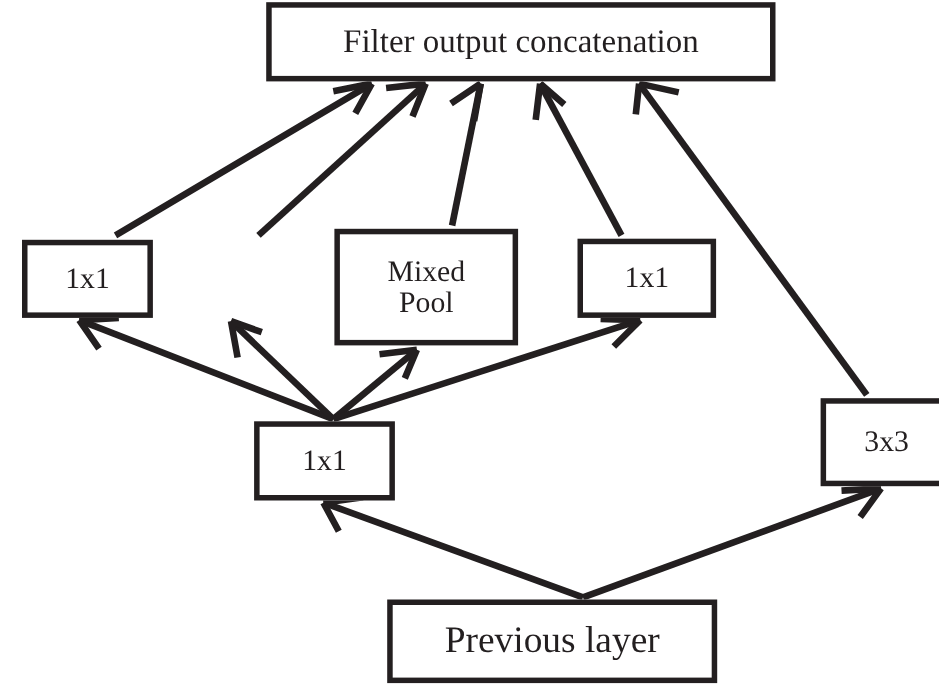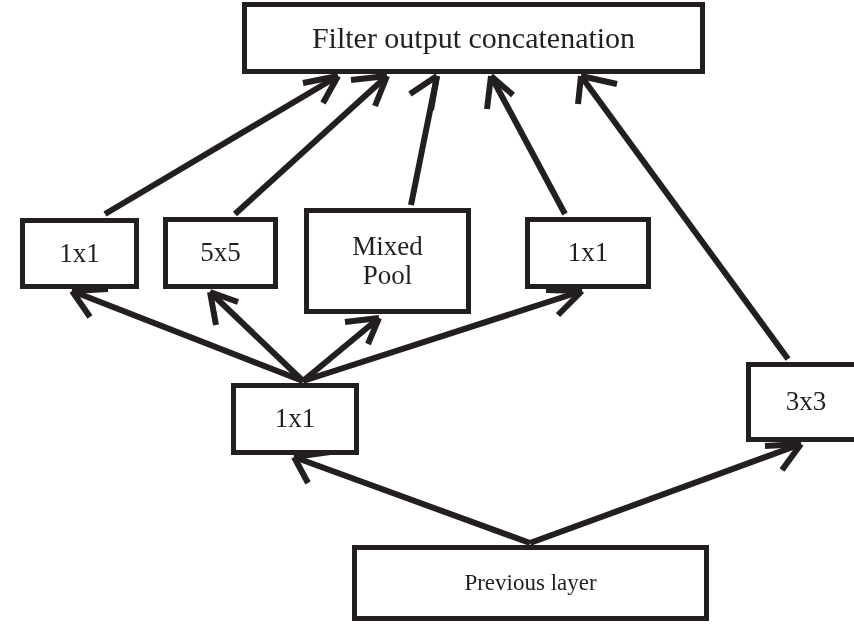--- a/index.html
+++ b/index.html
@@ -45,21 +45,21 @@
     padding: 0 4px;
     white-space: pre-line;
   }
   .n-title   { left: 222px; top: 2px;   width: 463px; height: 72px;  font-size: 30px; }
   .n-c1      { left: 0px;   top: 218px; width: 119px; height: 71px;  font-size: 27px; }
   .n-c5      { left: 143px; top: 217px; width: 115px; height: 72px;  font-size: 27px; }
   .n-pool    { left: 284px; top: 208px; width: 167px; height: 106px; font-size: 27px; text-align: center; }
   .n-c1r     { left: 505px; top: 217px; width: 126px; height: 72px;  font-size: 27px; }
   .n-c3      { left: 726px; top: 362px; width: 120px; height: 80px;  font-size: 27px; }
   .n-hub     { left: 211px; top: 383px; width: 128px; height: 72px;  font-size: 27px; }
-  .n-prev    { left: 332px; top: 545px; width: 357px; height: 76px;  font-size: 23px; }
+  .n-prev    { left: 332px; top: 545px; width: 300px; height: 76px;  font-size: 34px; }
 </style>
 </head>
 <body>
 
 <div id="canvas">
 
   <svg id="edges" viewBox="0 0 854 626" width="854" height="626" xmlns="http://www.w3.org/2000/svg">
 
     <g fill="none" stroke="#231f20" stroke-width="6" stroke-linecap="butt" stroke-linejoin="miter">
 
@@ -122,23 +122,20 @@
   </svg>
 
   <div class="node n-title">
     <span class="node-label">Filter output concatenation</span>
   </div>
 
   <div class="node n-c1">
     <span class="node-label">1x1</span>
   </div>
 
-  <div class="node n-c5">
-    <span class="node-label">5x5</span>
-  </div>
 
   <div class="node n-pool">
     <span class="node-label">Mixed
 Pool</span>
   </div>
 
   <div class="node n-c1r">
     <span class="node-label">1x1</span>
   </div>
 

